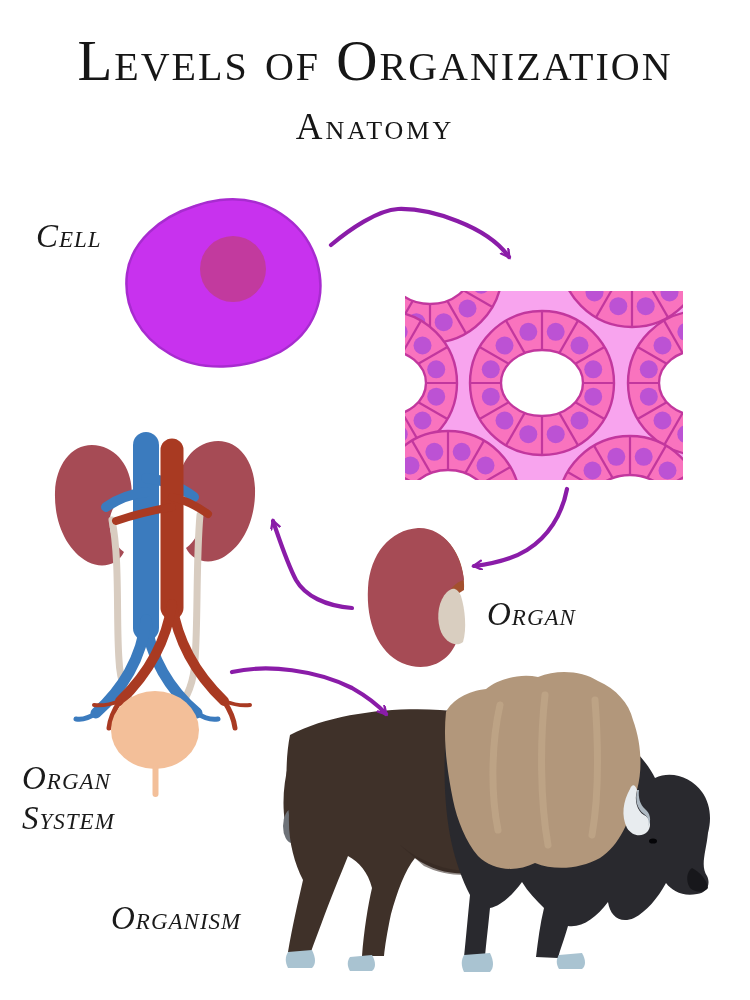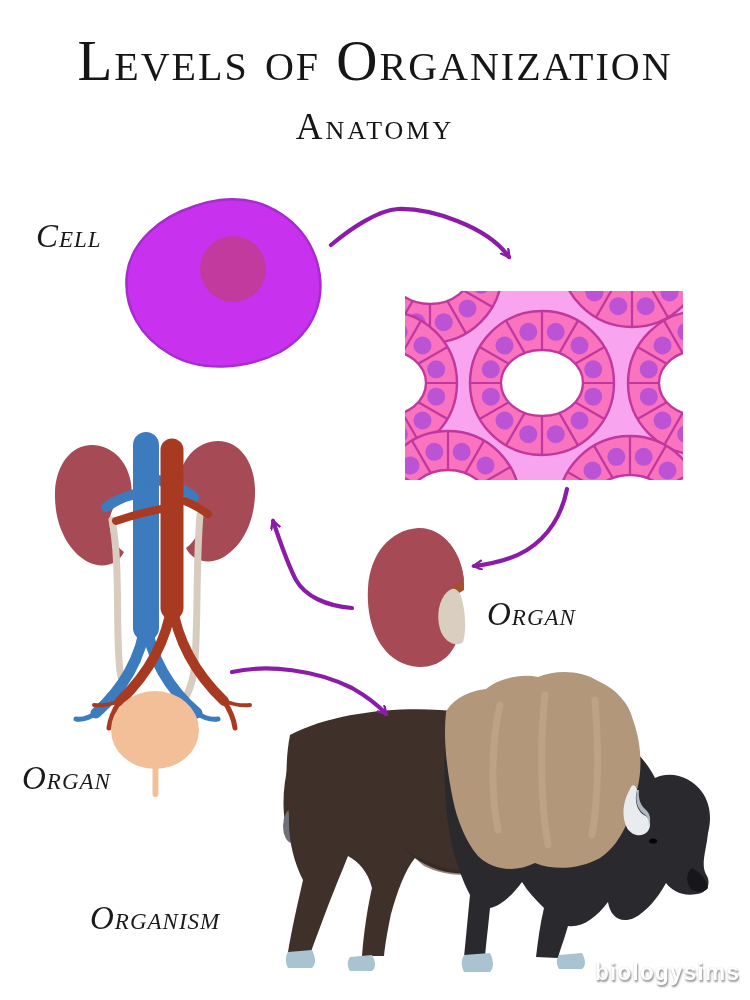--- a/index.html
+++ b/index.html
@@ -8,39 +8,40 @@
   .ttl{position:absolute;left:0;width:750px;text-align:center;color:#161616;
        font-variant:small-caps;letter-spacing:2px;line-height:1;}
   #main-title{top:32px;font-size:57px;}
   #subtitle{top:108px;font-size:37px;letter-spacing:3px;}
   .label{position:absolute;color:#1a1a1a;font-variant:small-caps;font-size:33px;
          letter-spacing:1px;line-height:1.22;white-space:nowrap;font-style:italic;}
   #cell-label{left:36px;top:216px;}
   #tissue-label{left:556px;top:232px;}
   #organ-label{left:487px;top:594px;}
   #organ-system-label{left:22px;top:758px;}
-  #organism-label{left:90px;top:898px;}
+  #organism-label{left:111px;top:898px;}
   #art{position:absolute;left:0;top:0;}
   #watermark{position:absolute;right:10px;bottom:14px;
              font-family:"Liberation Sans",sans-serif;font-weight:bold;font-size:23px;
              color:#ffffff;letter-spacing:1px;
              text-shadow:1px 2px 2px rgba(60,60,60,0.55), 0 0 1px rgba(120,120,120,0.35);}
 </style>
 </head>
 <body>
 
 <div id="canvas">
 
   <div id="main-title" class="ttl">Levels of Organization</div>
   <div id="subtitle" class="ttl">Anatomy</div>
 
   <div id="cell-label" class="label">Cell</div>
   <div id="organ-label" class="label">Organ</div>
   <div id="organ-system-label" class="label">
     <span>Organ</span><br>
+    <span>System</span>
   </div>
   <div id="organism-label" class="label">Organism</div>
 
   <svg id="art" width="750" height="1000" viewBox="0 0 750 1000">
     <defs>
       <marker id="ah" markerWidth="12" markerHeight="12" refX="8.5" refY="5" orient="auto" markerUnits="userSpaceOnUse">
         <path d="M1,0.5 L9,5 L1,9.5" fill="none" stroke="#8A1CA8" stroke-width="2.4" stroke-linecap="round"></path>
       </marker>
       <clipPath id="tissueClip">
           <rect x="405" y="291" width="278" height="189"></rect>
@@ -201,14 +202,13 @@
     </g>
 
     <g stroke="#8A1CA8" stroke-width="4.2" fill="none" stroke-linecap="round">
       <path d="M331,245 C350,229 378,210 398,209 C430,208 487,226 509,257" marker-end="url(#ah)"></path>
       <path d="M567,489 C562,515 548,537 527,550 C511,560 491,564 474,566" marker-end="url(#ah)"></path>
       <path d="M352,608 C326,606 305,596 296,580 C287,563 280,541 273,521" marker-end="url(#ah)"></path>
       <path d="M232,672 C268,664 316,670 352,688 C366,696 378,705 386,714" marker-end="url(#ah)"></path>
     </g>
   </svg>
 
-  <div id="watermark">biologysims</div>
 </div>
 
 </body></html>

